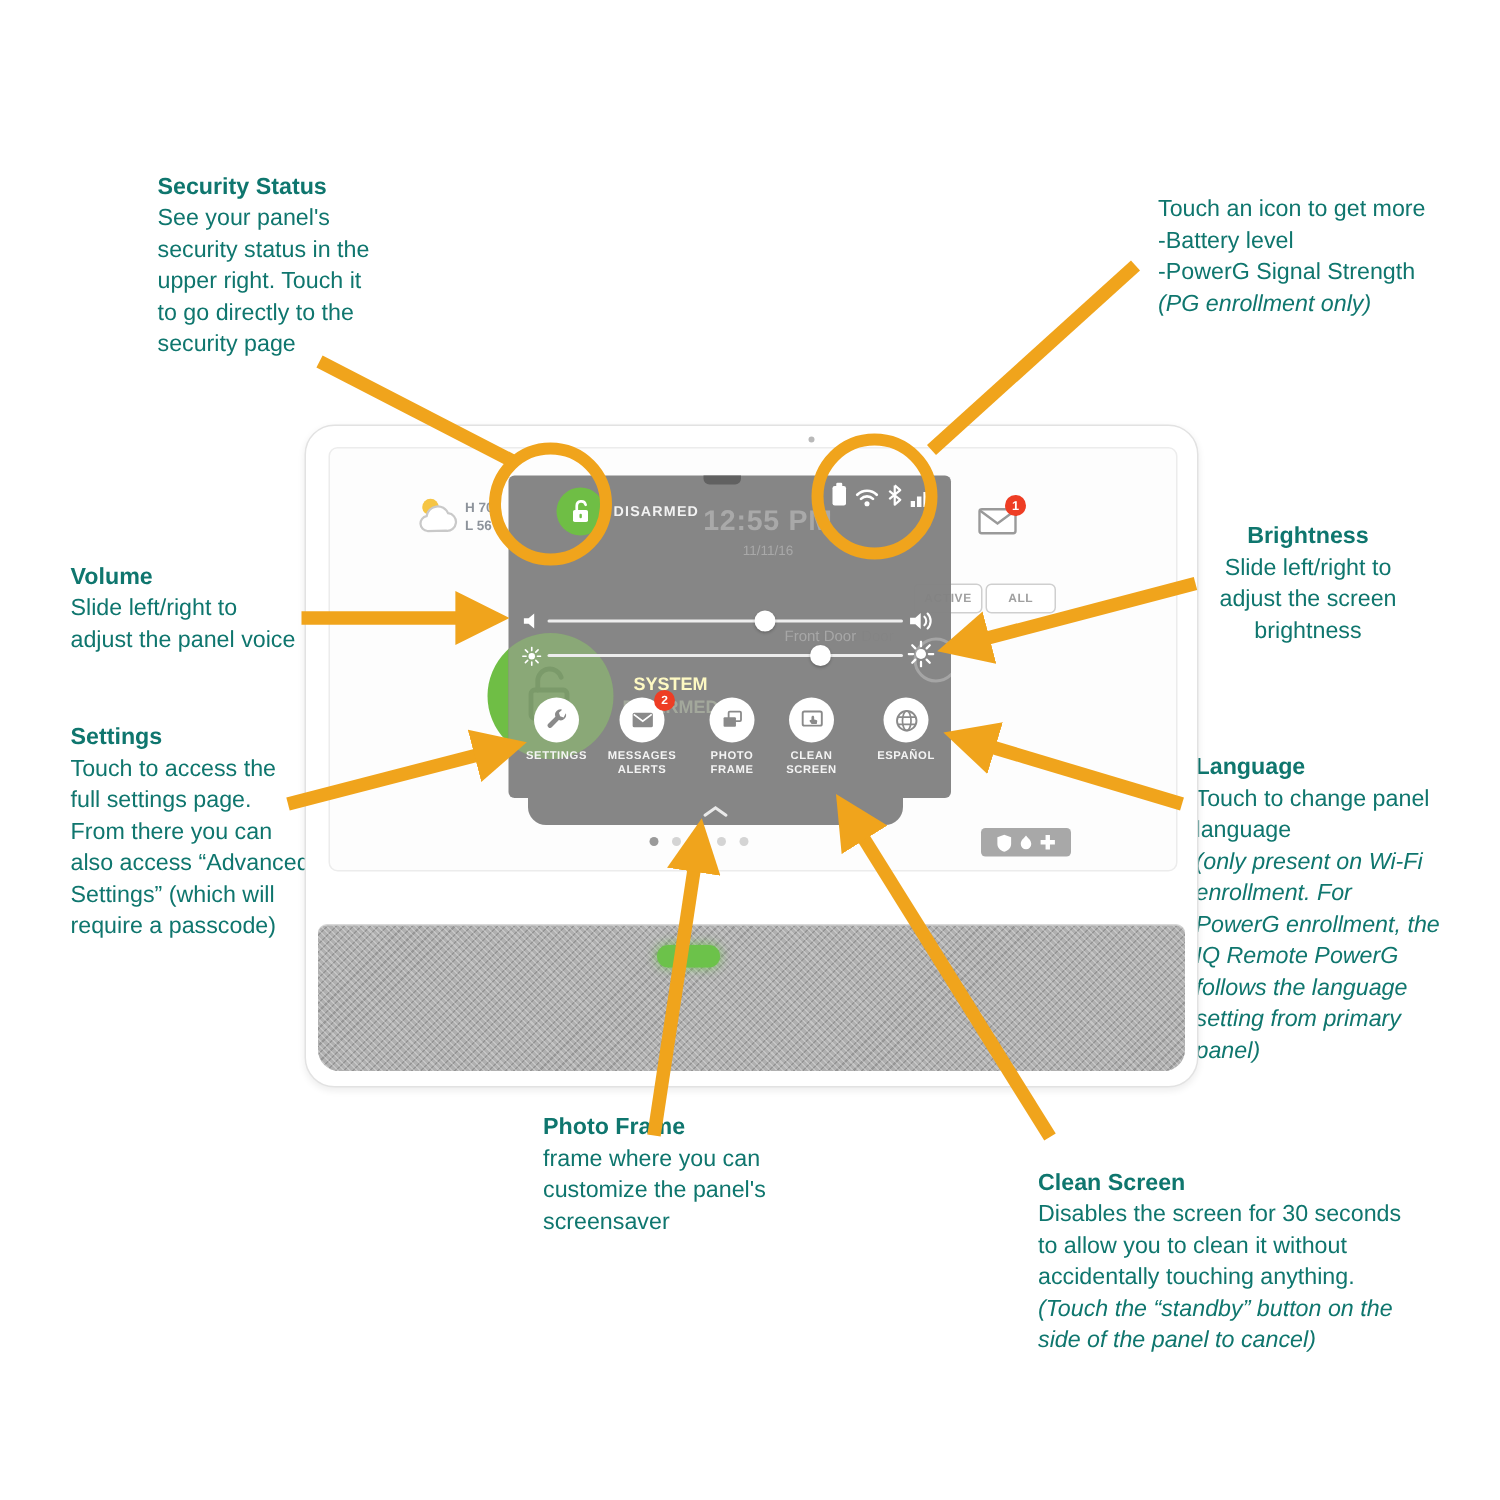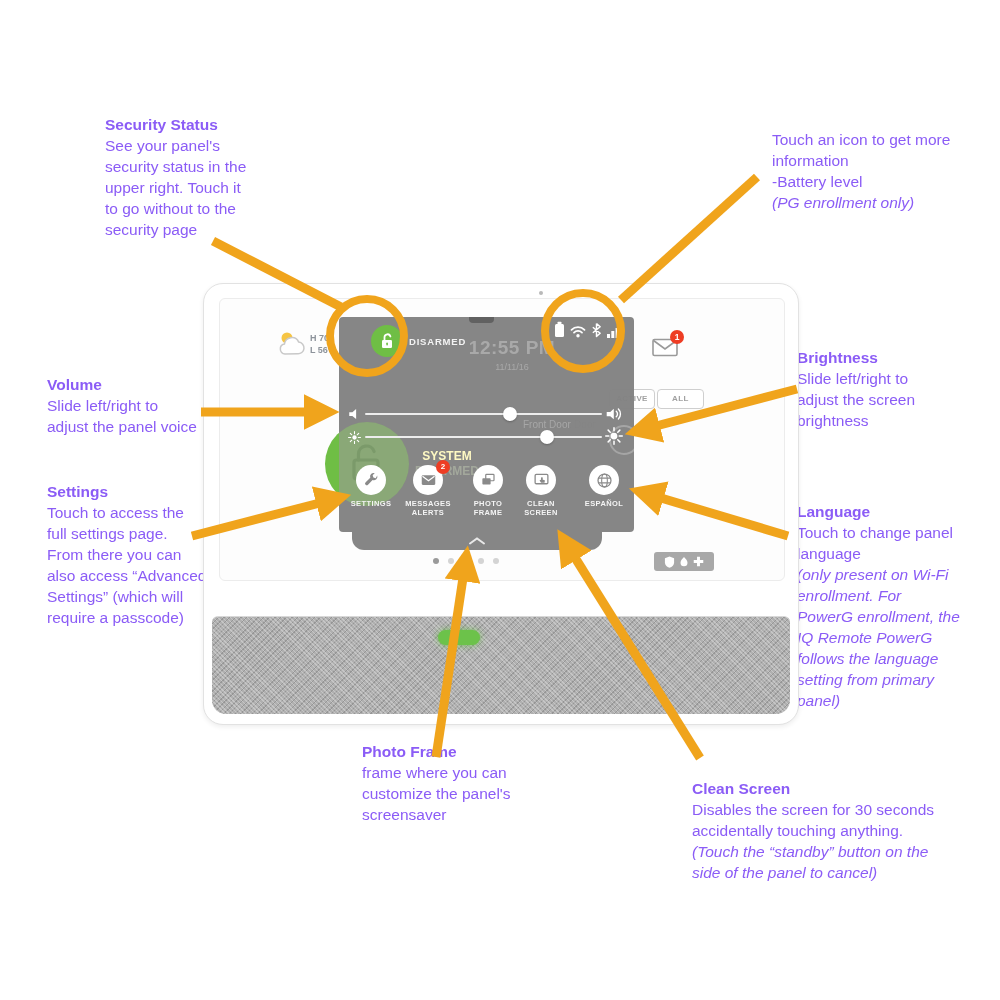--- a/index.html
+++ b/index.html
@@ -1,19 +1,19 @@
 <!DOCTYPE html>
 <html><head>
 <meta charset="utf-8">
 <style>
   html,body{margin:0;padding:0;}
   body{width:1000px;height:1000px;background:#ffffff;font-family:"Liberation Sans",sans-serif;position:relative;overflow:hidden;}
   .abs{position:absolute;}
   
-  .note{position:absolute;color:#8b5cf6;font-size:15.5px;line-height:21px;letter-spacing:0;}
+  .note{position:absolute;color:#0f766e;font-size:15.5px;line-height:21px;letter-spacing:0;}
   .note-title{font-weight:700;}
   .note .italic{font-style:italic;}
   
   .device{position:absolute;left:203px;top:283px;width:594px;height:440px;background:#fff;border:1px solid #e2e2e2;border-radius:20px;box-shadow:0 2px 5px rgba(0,0,0,.07);}
   .camera{position:absolute;left:335px;top:7px;width:4px;height:4px;border-radius:50%;background:#b9b9b9;}
   .screen{position:absolute;left:15px;top:14px;width:564px;height:281px;background:#fdfdfd;border:1px solid #ececec;border-radius:6px;}
   .grille{position:absolute;left:8px;top:332px;width:578px;height:97px;border-radius:6px 6px 14px 14px;background-color:#b0b0b0;
     background-image:repeating-linear-gradient(45deg,rgba(255,255,255,.28) 0 1px,transparent 1px 3px),
                      repeating-linear-gradient(-45deg,rgba(55,55,55,.22) 0 1px,transparent 1px 4px);
     border-top:1px solid #d8d8d8;}
@@ -50,30 +50,30 @@
 </style>
 </head>
 <body>
 
 <div class="note" style="left:105px;top:114px;width:165px;">
   <div class="note-title">Security Status</div>
   <div>
       <div>See your panel's</div>
       <div>security status in the</div>
       <div>upper right.  Touch it</div>
-      <div>to go without to the</div>
+      <div>to go directly to the</div>
       <div>security page</div>
     </div>
 </div>
 
 <div class="note" style="left:772px;top:129px;width:195px;">
   <div>
       <div>Touch an icon to get more</div>
-      <div>information</div>
       <div>-Battery level</div>
+      <div>-PowerG Signal Strength</div>
     </div>
   <div class="italic">
       <div>(PG enrollment only)</div>
     </div>
 </div>
 
 <div class="note" style="left:47px;top:374px;width:170px;">
   <div class="note-title">Volume</div>
   <div>
       <div>Slide left/right to</div>
@@ -86,21 +86,21 @@
   <div>
       <div>Touch to access the</div>
       <div>full settings page.</div>
       <div>From there you can</div>
       <div>also access “Advanced</div>
       <div>Settings” (which will</div>
       <div>require a passcode)</div>
     </div>
 </div>
 
-<div class="note" style="left:797px;top:347px;width:150px;">
+<div class="note" style="left:797px;top:347px;width:150px;text-align:center;">
   <div class="note-title">Brightness</div>
   <div>
       <div>Slide left/right to</div>
       <div>adjust the screen</div>
       <div>brightness</div>
     </div>
 </div>
 
 <div class="note" style="left:797px;top:501px;width:170px;">
   <div class="note-title">Language</div>
@@ -125,20 +125,21 @@
       <div>frame where you can</div>
       <div>customize the panel's</div>
       <div>screensaver</div>
     </div>
 </div>
 
 <div class="note" style="left:692px;top:778px;width:250px;">
   <div class="note-title">Clean Screen</div>
   <div>
       <div>Disables the screen for 30 seconds</div>
+      <div>to allow you to clean it without</div>
       <div>accidentally touching anything.</div>
     </div>
   <div class="italic">
       <div>(Touch the “standby” button on the</div>
       <div>side of the panel to cancel)</div>
     </div>
 </div>
 
 <div class="device">
   <div class="camera"></div>

